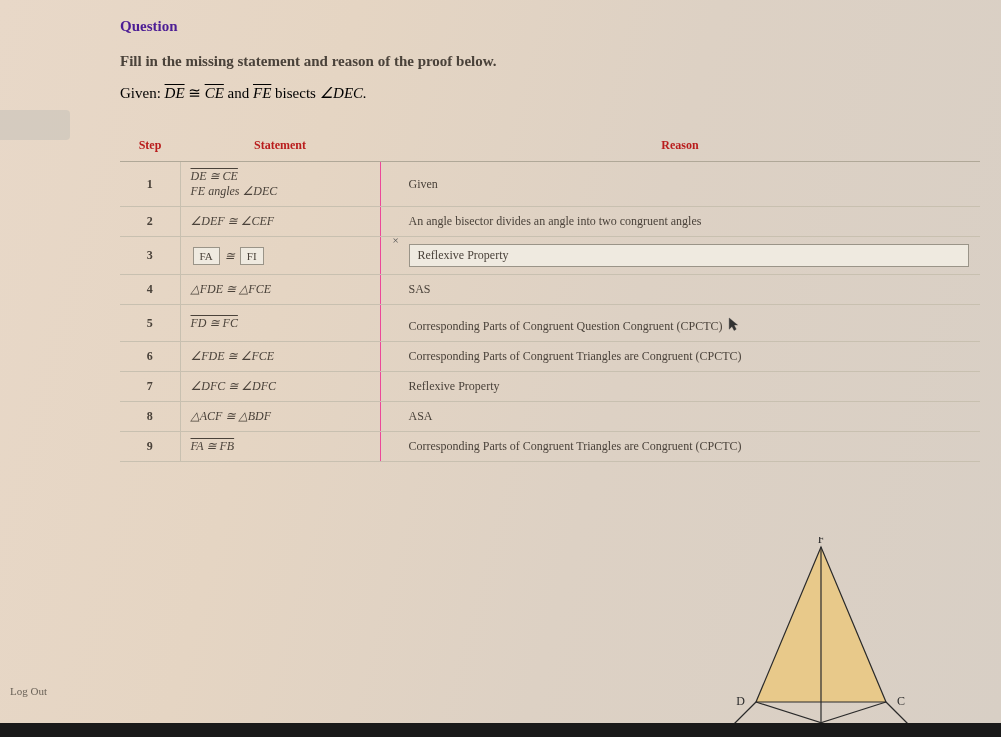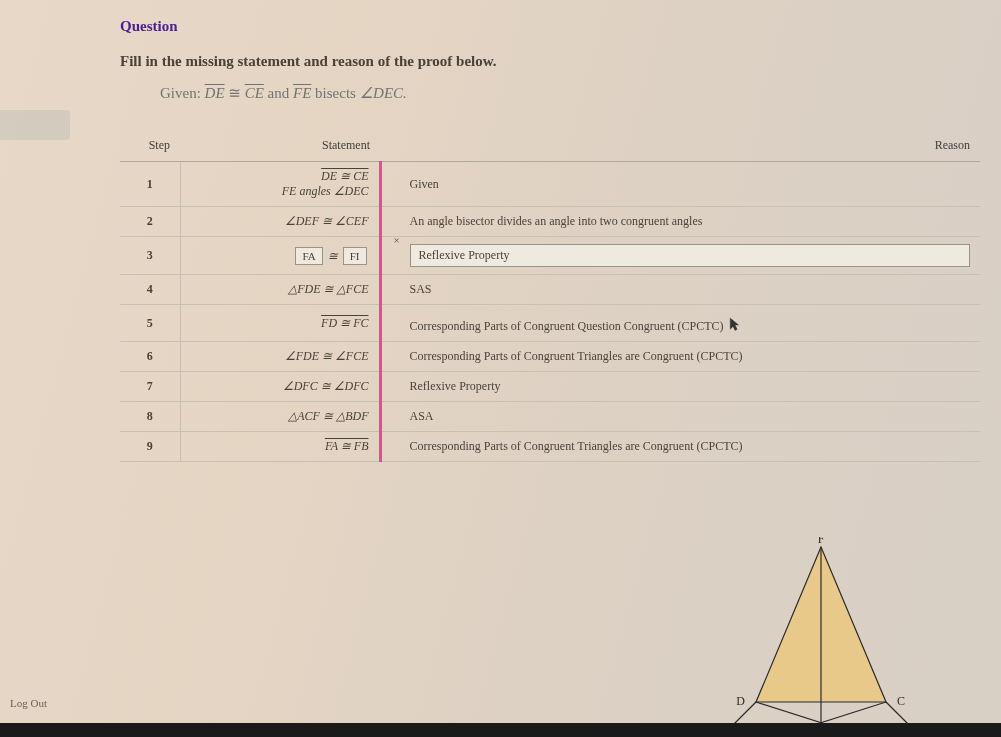--- a/index.html
+++ b/index.html
@@ -22,56 +22,55 @@
     margin-bottom: 18px;
   }
   .prompt {
     font-size: 15px;
     color: #4a423a;
     margin-bottom: 14px;
     font-weight: bold;
   }
   .given, .prove {
     font-size: 15px;
-    color: #737373;
+    color: #000000;
     margin-bottom: 12px;
-    margin-left: 40px;
   }
   .ov { text-decoration: overline; }
   .math { font-style: italic; }
   .proof-table {
     margin-top: 30px;
     border-collapse: collapse;
     width: 860px;
     font-size: 12px;
   }
   .proof-table th {
-    text-align: right;
-    font-weight: normal;
+    text-align: center;
+    font-weight: bold;
     padding: 6px 10px 8px 10px;
     border-bottom: 1px solid #b0a898;
-    color: #404040;
+    color: #b91c1c;
     background: transparent;
   }
   .proof-table td {
     padding: 7px 10px;
     border-bottom: 1px solid #c8c0b0;
     vertical-align: middle;
     color: #4a423a;
   }
   .proof-table td.step {
     width: 60px;
     text-align: center;
     border-right: 1px solid #c8c0b0;
     font-weight: bold;
   }
   .proof-table td.stmt {
     width: 200px;
-    text-align: right;
-    border-right: 3px solid #ec4899;
+    text-align: left;
+    border-right: 1px solid #ec4899;
     font-style: italic;
   }
   .proof-table td.reason {
     padding-left: 28px;
   }
   .input-box {
     display: inline-block;
     border: 1px solid #9a9488;
     background: #efeae0;
     padding: 2px 6px;
@@ -97,21 +96,21 @@
   .cursor {
     display: inline-block;
     width: 14px;
     height: 18px;
     position: relative;
     top: 4px;
   }
   .logout {
     position: absolute;
     left: 10px;
-    bottom: 28px;
+    bottom: 40px;
     font-size: 11px;
     color: #6a6258;
   }
   .figure {
     position: absolute;
     right: 60px;
     bottom: 0;
     width: 240px;
     height: 200px;
   }

